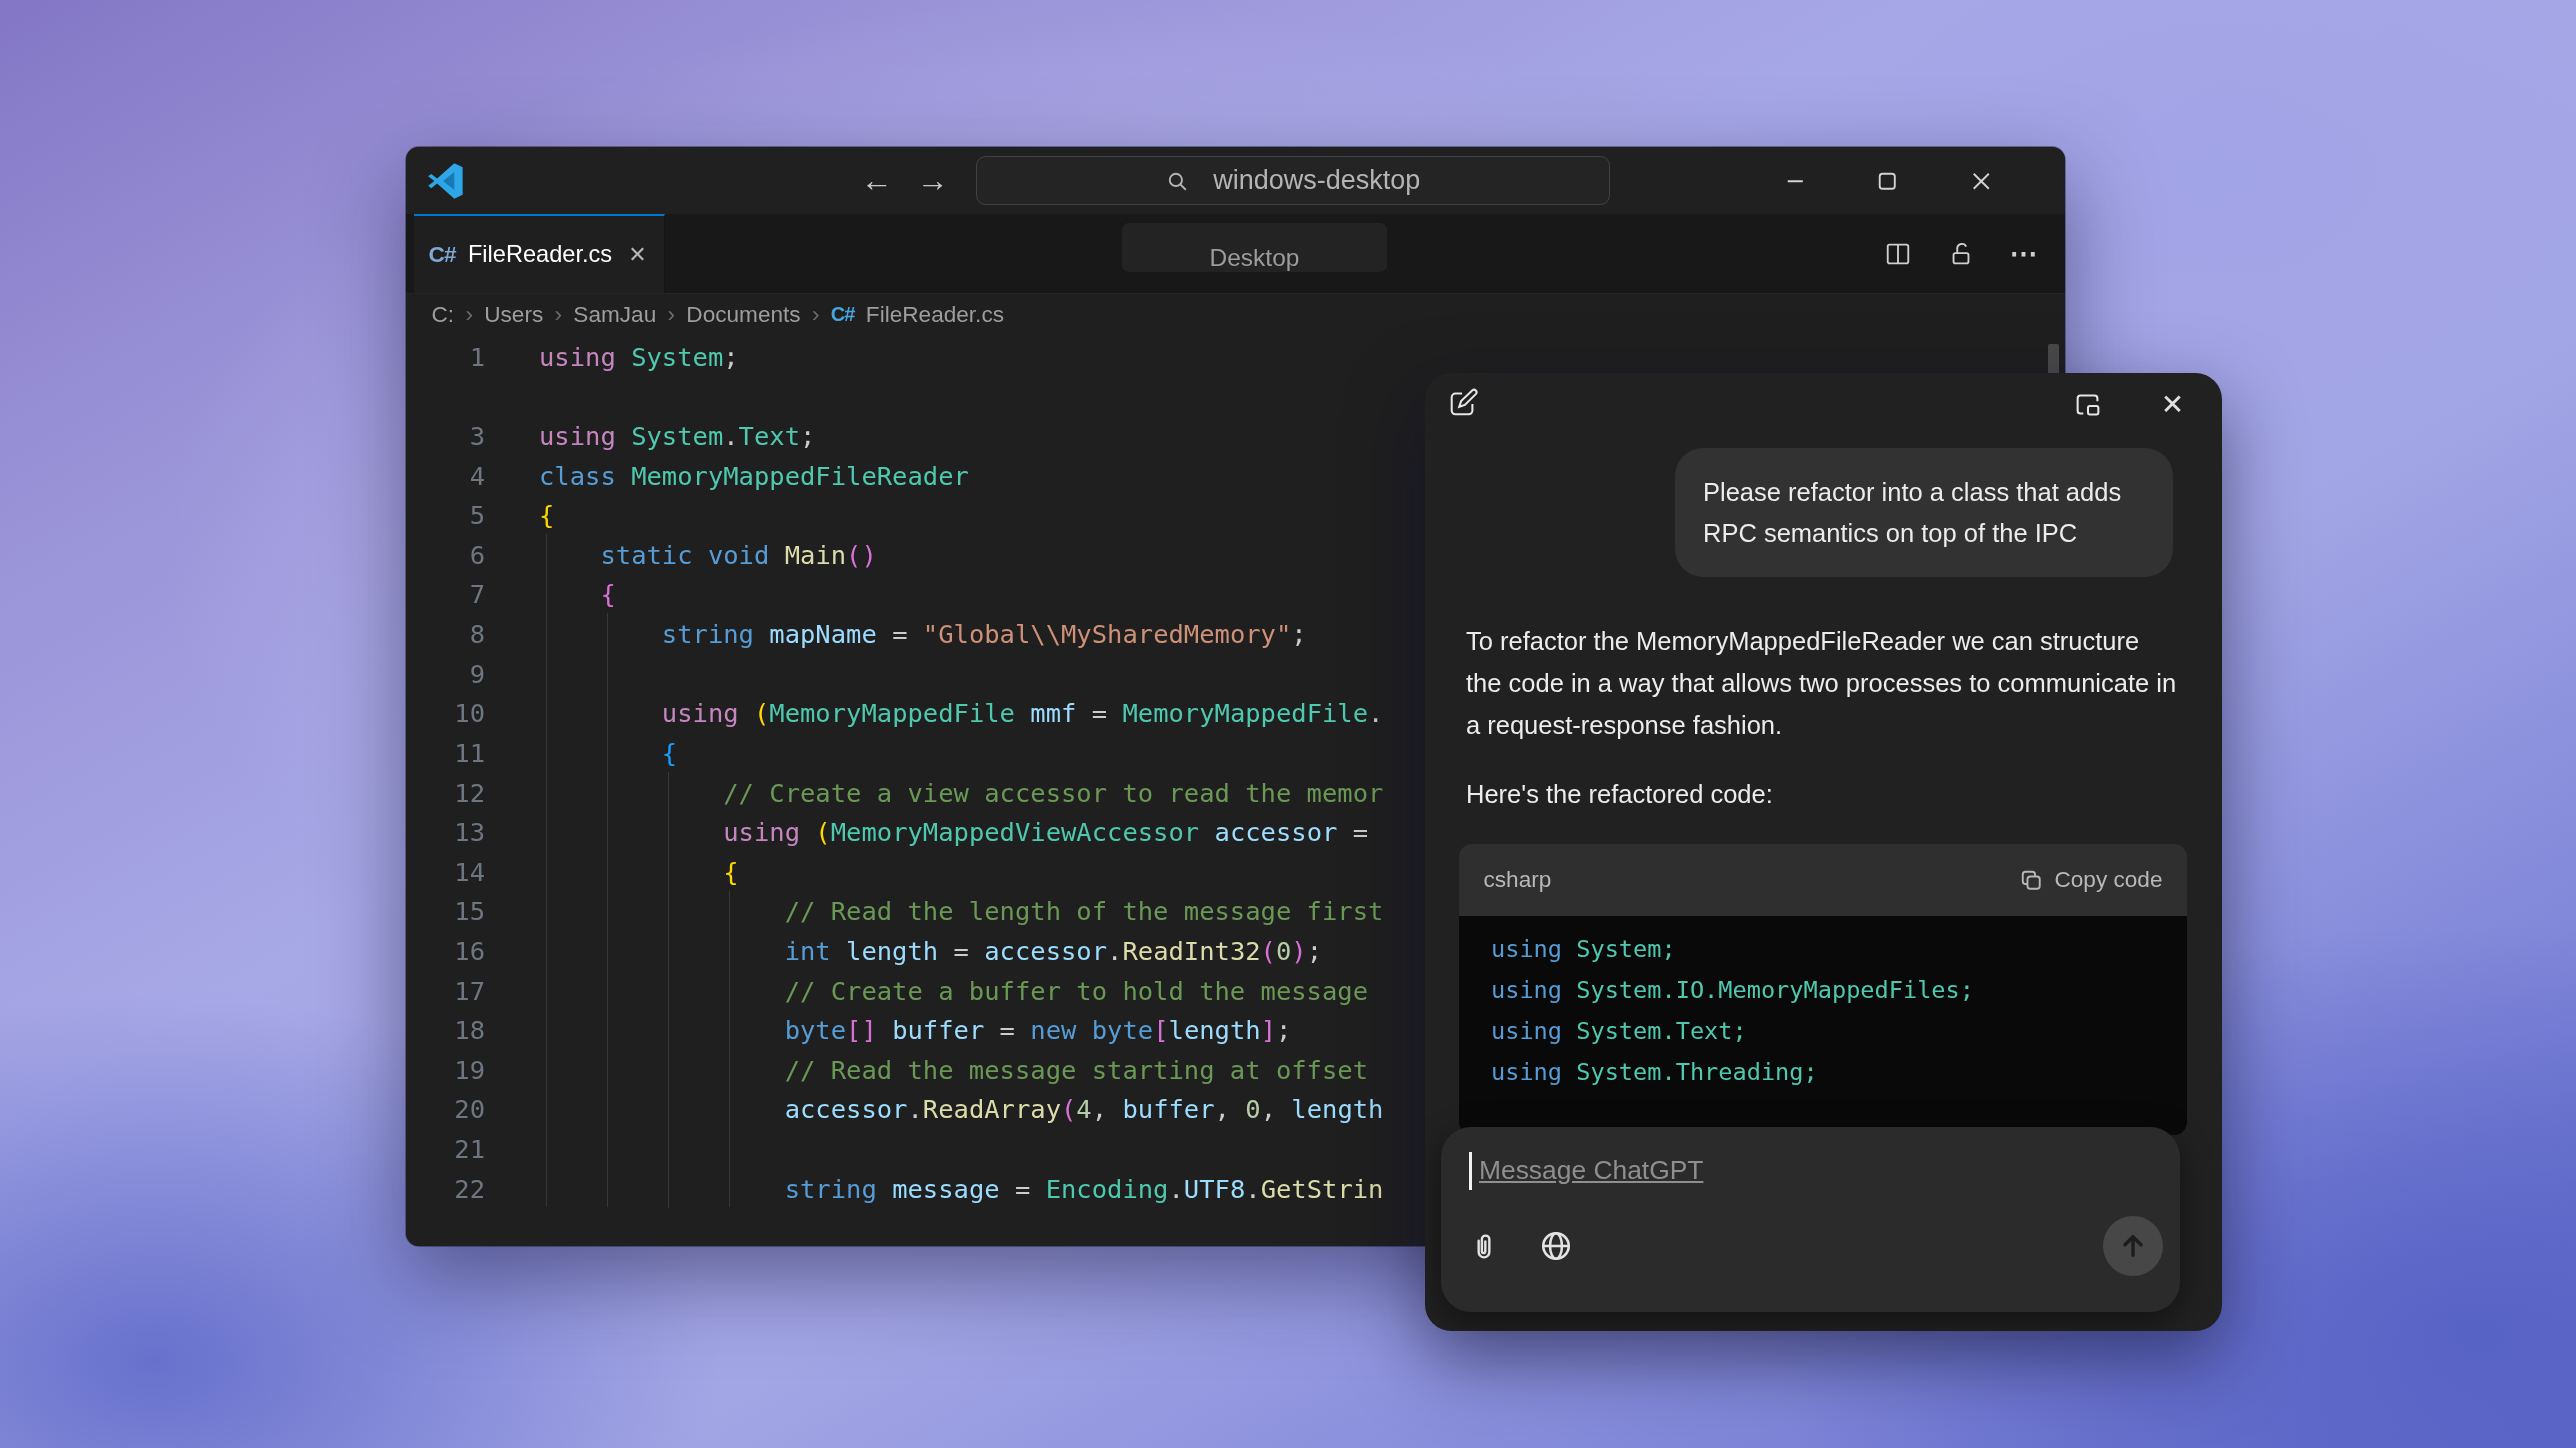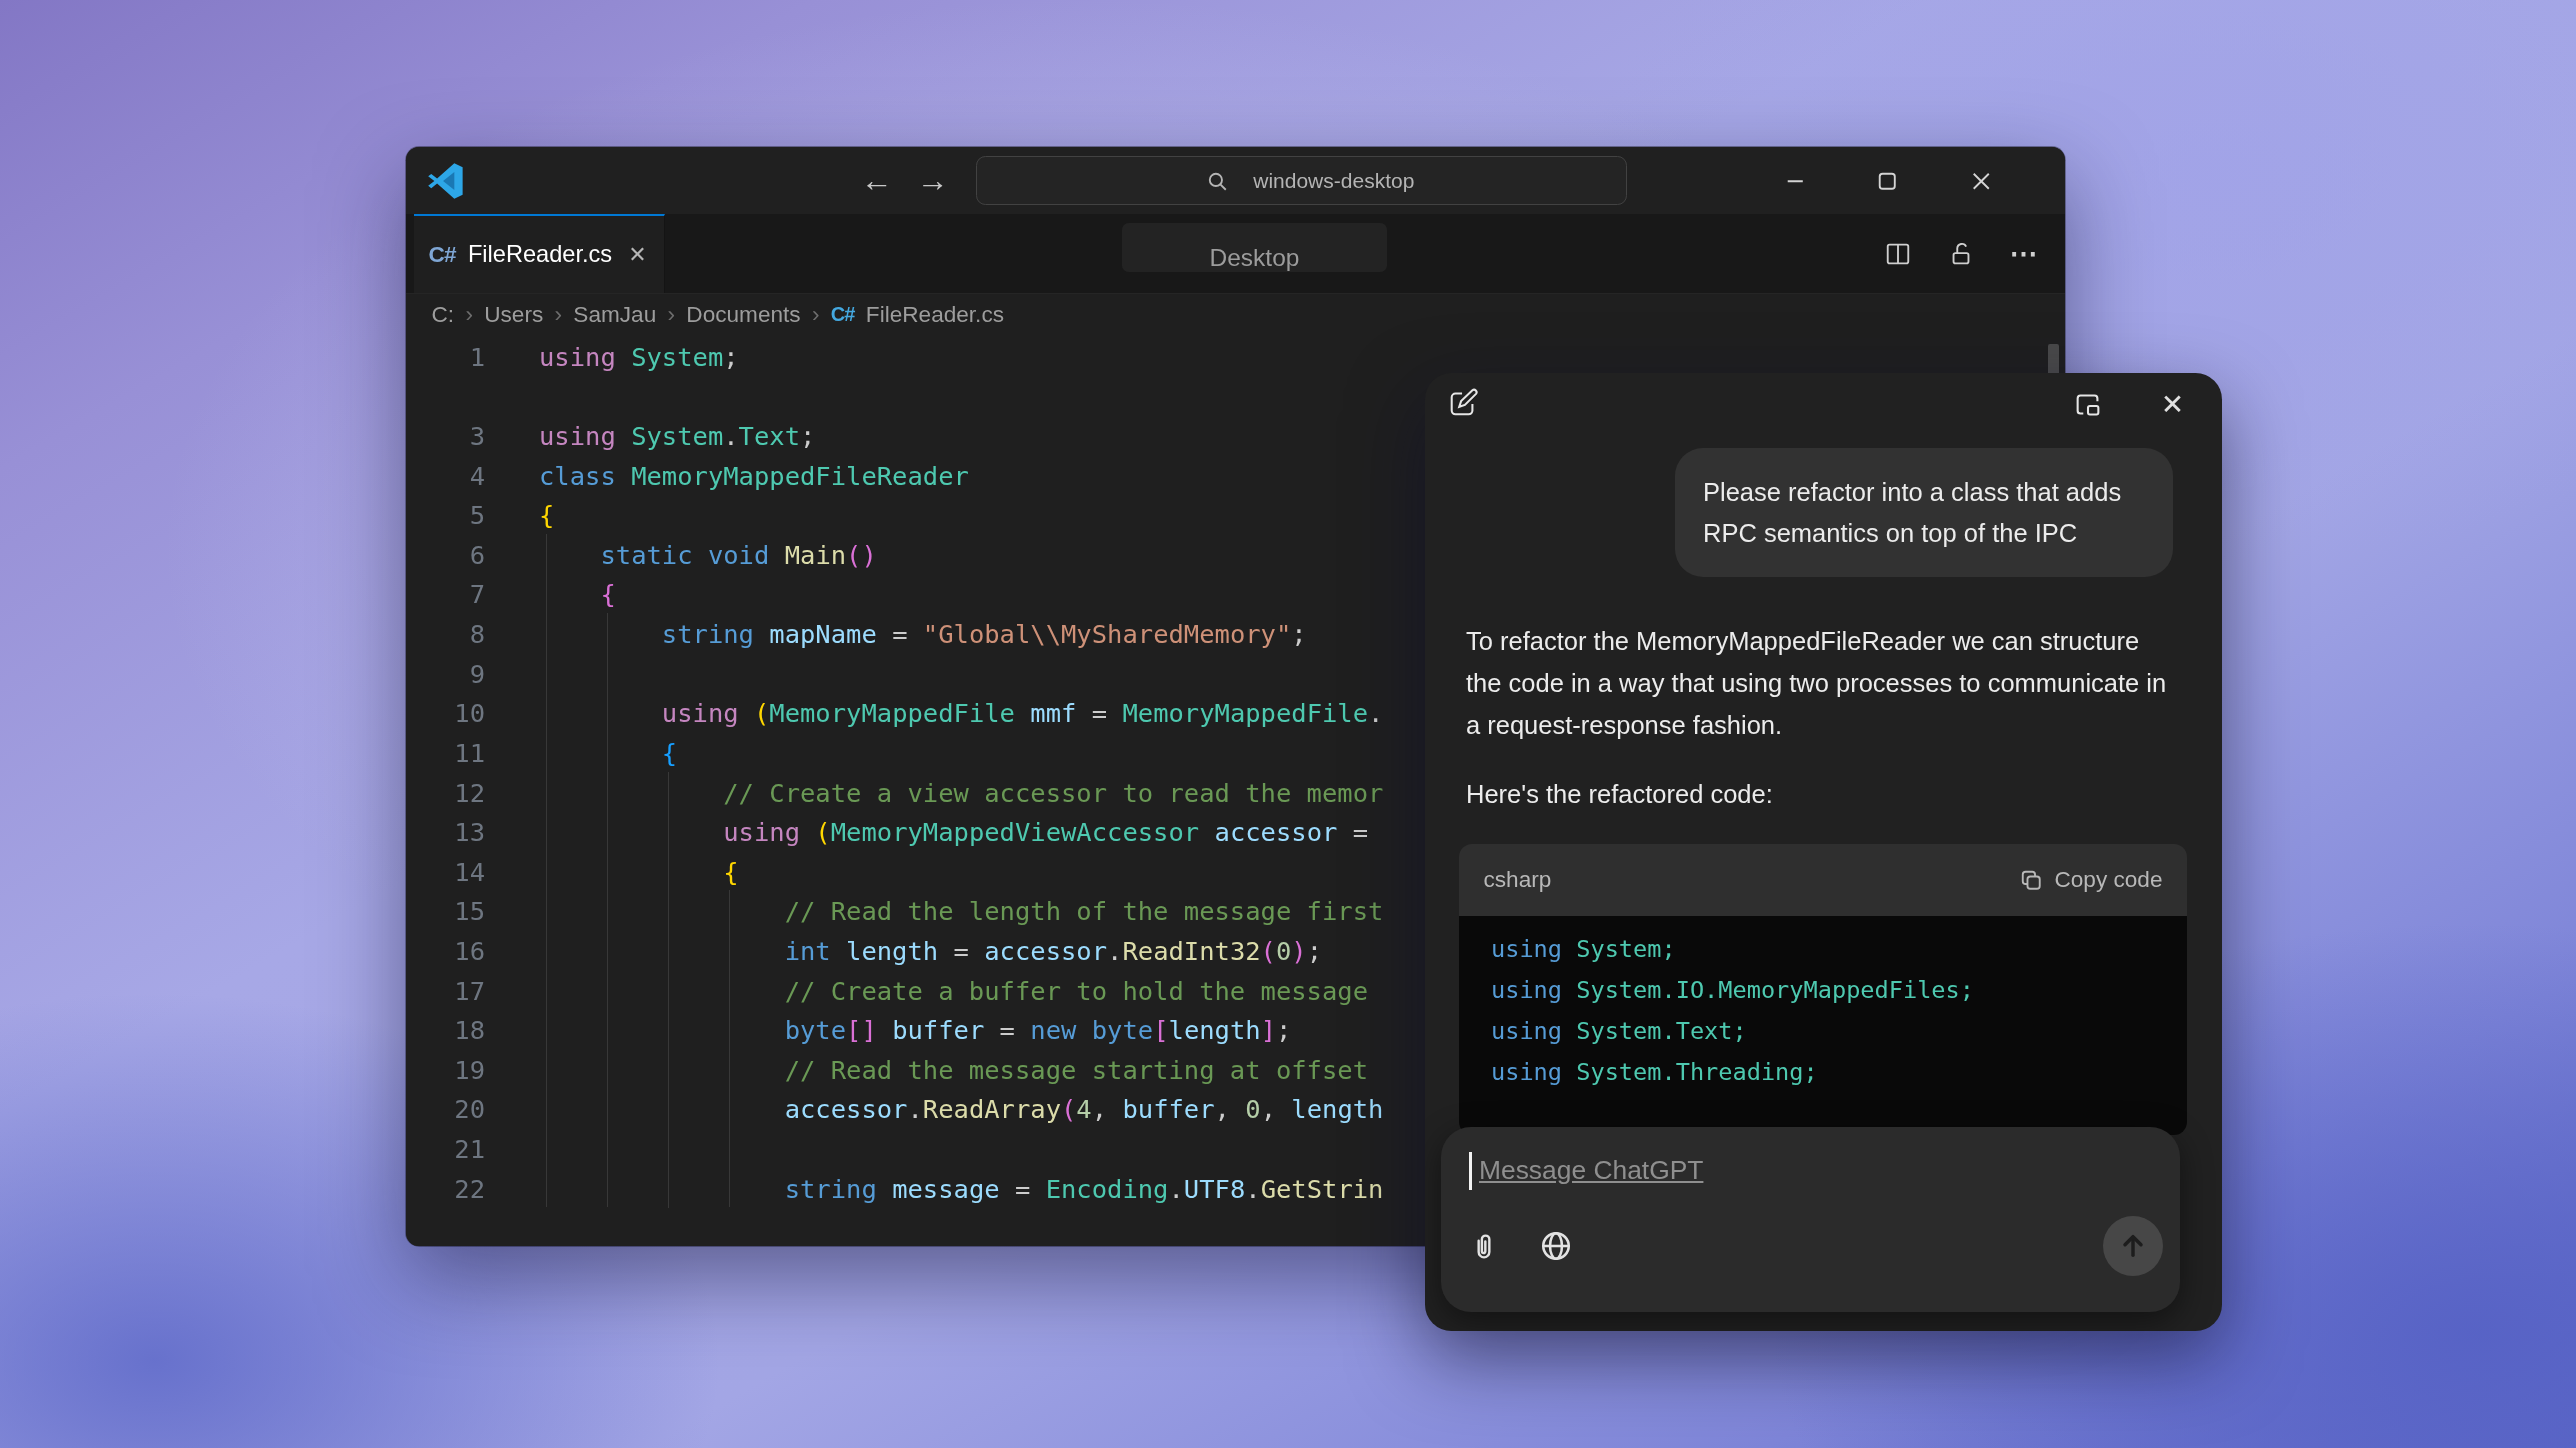--- a/index.html
+++ b/index.html
@@ -13,21 +13,21 @@
       linear-gradient(150deg,#8377c5 0%,#9890d6 16%,#a7a8e6 38%,#a3a6e5 62%,#7e85d8 84%,#5f69c8 100%);}
 
   
   #vscode{position:absolute;left:406px;top:147px;width:1659px;height:1099px;
     background:#1f1f1f;border-radius:13.2px;box-shadow:0 32px 85px rgba(20,20,60,.5), 0 0 0 0.9px rgba(0,0,0,.35);overflow:hidden;}
   .titlebar{position:absolute;left:0;top:0;right:0;height:67px;background:#202020;}
   .vslogo{position:absolute;left:21px;top:15px;width:38px;height:38px;}
   .navarrow{position:absolute;top:13.2px;width:43px;height:41px;color:#c8c8c8;font-size:32px;line-height:41px;text-align:center;cursor:default;}
   #nav-back{left:449px;} #nav-fwd{left:505px;}
   .searchbox{position:absolute;left:570px;top:9.4px;width:632px;height:47px;background:#242424;
-    border:0.9px solid #424242;border-radius:9.4px;display:flex;align-items:center;justify-content:center;gap:25px;color:#b4b4b4;font-size:21px;padding-left:17px;}
+    border:0.9px solid #424242;border-radius:9.4px;display:flex;align-items:center;justify-content:center;gap:25px;color:#b4b4b4;font-size:27px;}
   .wctrl{position:absolute;top:9.4px;width:58px;height:49px;display:flex;align-items:center;justify-content:center;}
   #btn-min{left:1360px;} #btn-max{left:1452px;} #btn-close{left:1546px;}
 
   .tabbar{position:absolute;left:0;top:67px;right:0;height:79px;background:#181818;border-bottom:0.9px solid #252525;}
   .tab{position:absolute;left:7.5px;top:0;width:251px;height:79px;background:#1f1f1f;border-top:2.8px solid #0078d4;
     border-right:0.9px solid #141414;display:flex;align-items:center;padding:0 15px;box-sizing:border-box;gap:12.3px;}
   .cs-icon{font-weight:700;font-size:22.6px;color:#7fa6d4;letter-spacing:-0.9px;}
   .tab-label{color:#ffffff;font-size:23.6px;flex:1;}
   .tab-close{color:#b6b6b6;font-size:22px;padding:1.9px 3.8px;}
   .desktop-chip{position:absolute;left:716px;top:9.4px;width:265px;height:49px;background:#232323;border-radius:6.6px;
@@ -200,21 +200,21 @@
       </svg>
     </div>
     <div class="cg-hbtn" id="cg-close">
       <span>✕</span>
     </div>
 
     <div class="bubble">
       <span>Please refactor into a class that adds RPC semantics on top of the IPC</span>
     </div>
 
-    <div class="cg-para" id="cg-p1">To refactor the MemoryMappedFileReader we can structure the code in a way that using two processes to communicate in a request-response fashion.</div>
+    <div class="cg-para" id="cg-p1">To refactor the MemoryMappedFileReader we can structure the code in a way that allows two processes to communicate in a request-response fashion.</div>
     <div class="cg-para" id="cg-p2">Here's the refactored code:</div>
 
     <div class="codeblock">
       <div class="cb-head">
         <span>csharp</span>
         <span class="cb-copy">
           <svg width="24.5" height="24.5" viewBox="0 0 26 26" fill="none" stroke="#b8b8b8" stroke-width="2">
             <rect x="9" y="9" width="13" height="13" rx="3"></rect>
             <path d="M17 9 V7 a3 3 0 0 0-3-3 H7 a3 3 0 0 0-3 3 v7 a3 3 0 0 0 3 3 h2"></path>
           </svg>

